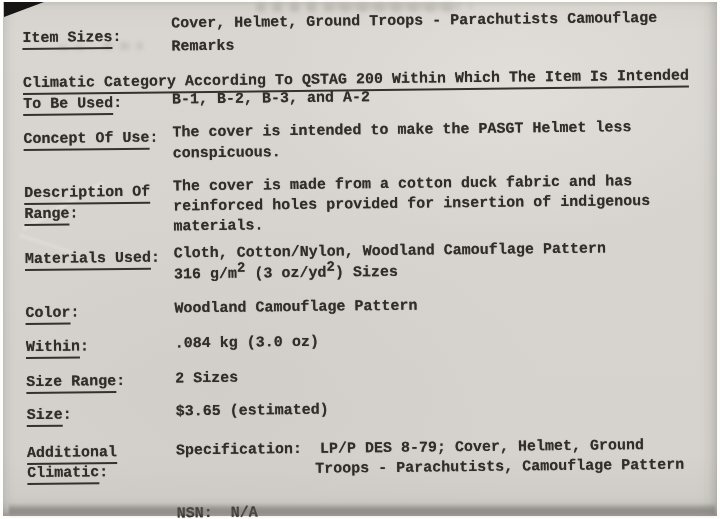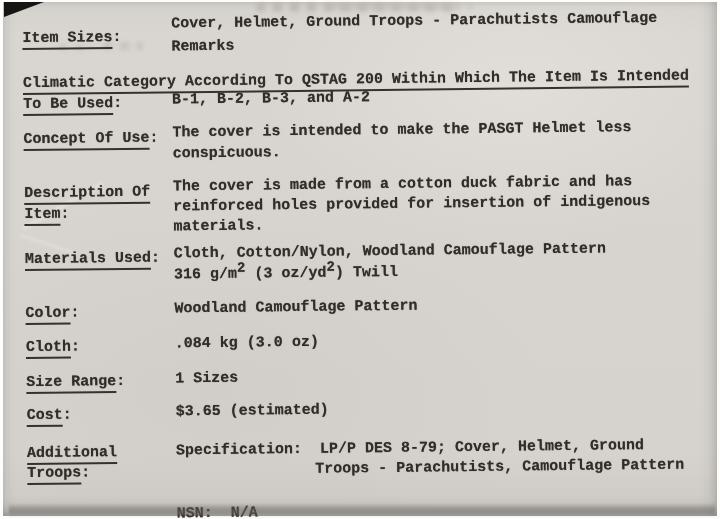--- a/index.html
+++ b/index.html
@@ -128,43 +128,43 @@
       <div class="line" style="left:171px; top:92px;">B-1, B-2, B-3, and A-2</div>
       <div class="line" style="left:22px;  top:95px;"><span class="ul">To Be Used</span><span>:</span></div>
 
       <div class="line" style="left:171px; top:125px;">The cover is intended to make the PASGT Helmet less</div>
       <div class="line" style="left:22px;  top:130px;"><span class="ul">Concept Of Use</span><span>:</span></div>
       <div class="line" style="left:171px; top:146px;">conspicuous.</div>
 
       <div class="line" style="left:171px; top:179px;">The cover is made from a cotton duck fabric and has</div>
       <div class="line" style="left:22px;  top:184px;"><span class="ul">Description Of</span><span></span></div>
       <div class="line" style="left:171px; top:199px;">reinforced holes provided for insertion of indigenous</div>
-      <div class="line" style="left:22px;  top:205px;"><span class="ul">Item</span><span>:</span></div>
+      <div class="line" style="left:22px;  top:205px;"><span class="ul">Range</span><span>:</span></div>
       <div class="line" style="left:171px; top:219px;">materials.</div>
 
       <div class="line" style="left:171px; top:246px;">Cloth, Cotton/Nylon, Woodland Camouflage Pattern</div>
       <div class="line" style="left:22px;  top:250px;"><span class="ul">Materials Used</span><span>:</span></div>
-      <div class="line" style="left:171px; top:266px;"><span>316 g/m</span><span class="sup">2</span><span> (3 oz/yd</span><span class="sup">2</span><span>) Twill</span></div>
+      <div class="line" style="left:171px; top:266px;"><span>316 g/m</span><span class="sup">2</span><span> (3 oz/yd</span><span class="sup">2</span><span>) Sizes</span></div>
 
       <div class="line" style="left:171px; top:301px;">Woodland Camouflage Pattern</div>
       <div class="line" style="left:22px;  top:304px;"><span class="ul">Color</span><span>:</span></div>
 
       <div class="line" style="left:171px; top:336px;">.084 kg (3.0 oz)</div>
-      <div class="line" style="left:22px;  top:338px;"><span class="ul">Cloth</span><span>:</span></div>
+      <div class="line" style="left:22px;  top:338px;"><span class="ul">Within</span><span>:</span></div>
 
-      <div class="line" style="left:171px; top:371px;">1 Sizes</div>
+      <div class="line" style="left:171px; top:371px;">2 Sizes</div>
       <div class="line" style="left:22px;  top:373px;"><span class="ul">Size Range</span><span>:</span></div>
 
       <div class="line" style="left:171px; top:404px;">$3.65 (estimated)</div>
-      <div class="line" style="left:22px;  top:406px;"><span class="ul">Cost</span><span>:</span></div>
+      <div class="line" style="left:22px;  top:406px;"><span class="ul">Size</span><span>:</span></div>
 
       <div class="line" style="left:171px; top:443px;">Specification:  LP/P DES 8-79; Cover, Helmet, Ground</div>
       <div class="line" style="left:22px;  top:444px;"><span class="ul">Additional</span><span></span></div>
       <div class="line" style="left:310px; top:463px;">Troops - Parachutists, Camouflage Pattern</div>
-      <div class="line" style="left:22px;  top:464px;"><span class="ul">Troops</span><span>:</span></div>
+      <div class="line" style="left:22px;  top:464px;"><span class="ul">Climatic</span><span>:</span></div>
       <div class="line" style="left:171px; top:506px;">NSN:  N/A</div>
 
     </div>
 
     <div class="corner-fold"></div>
     <div class="bottom-shadow"></div>
   </div>
 </div>
 
 </body></html>

